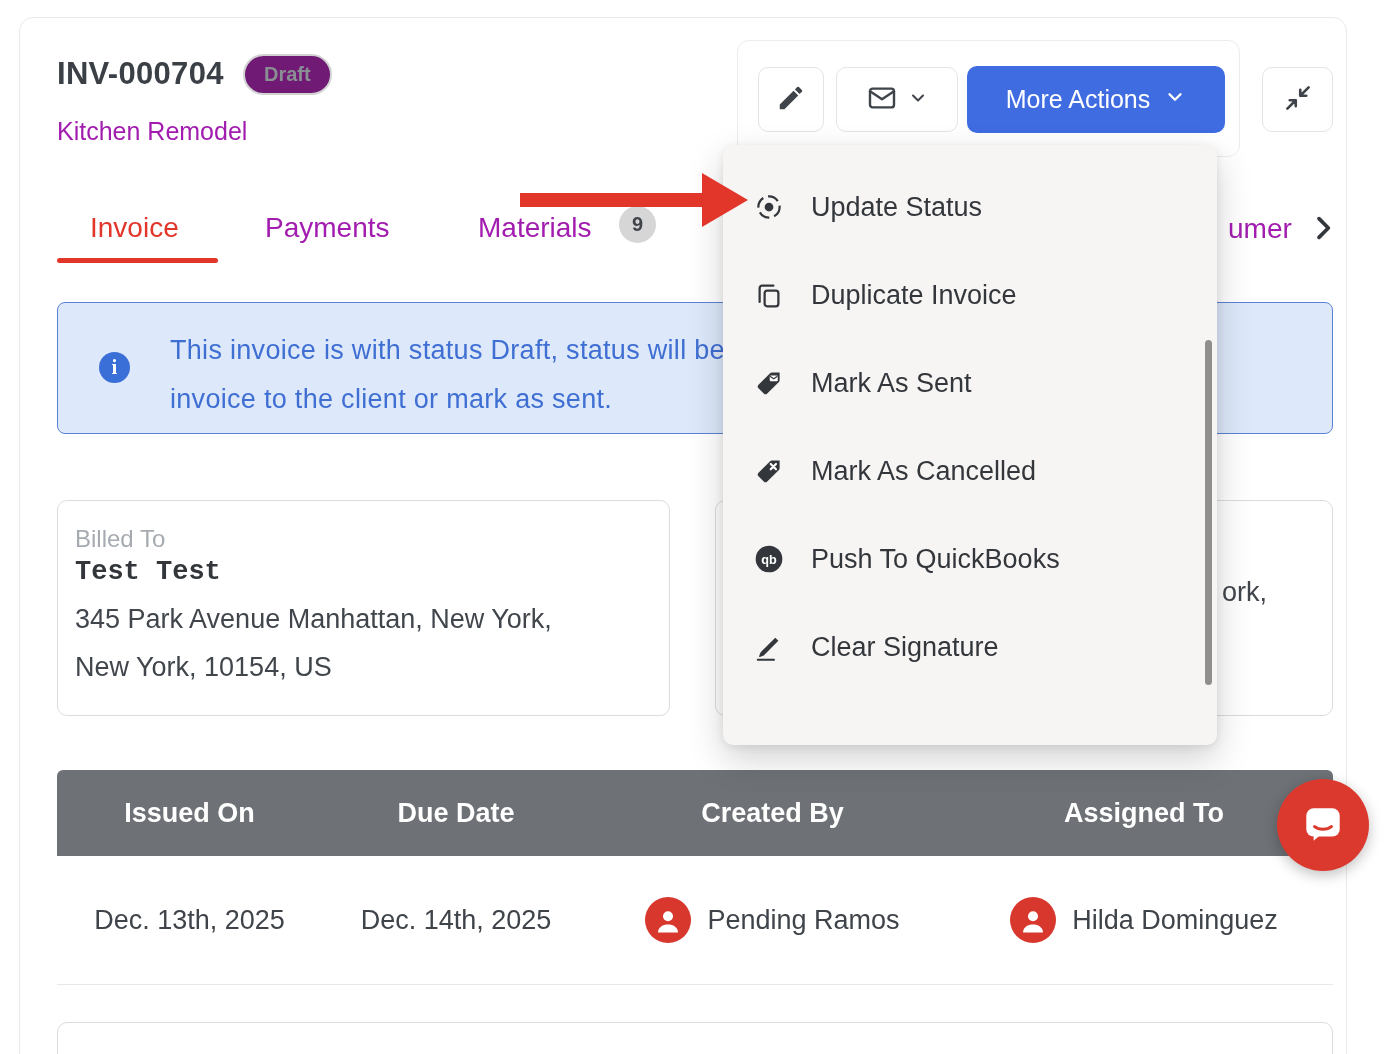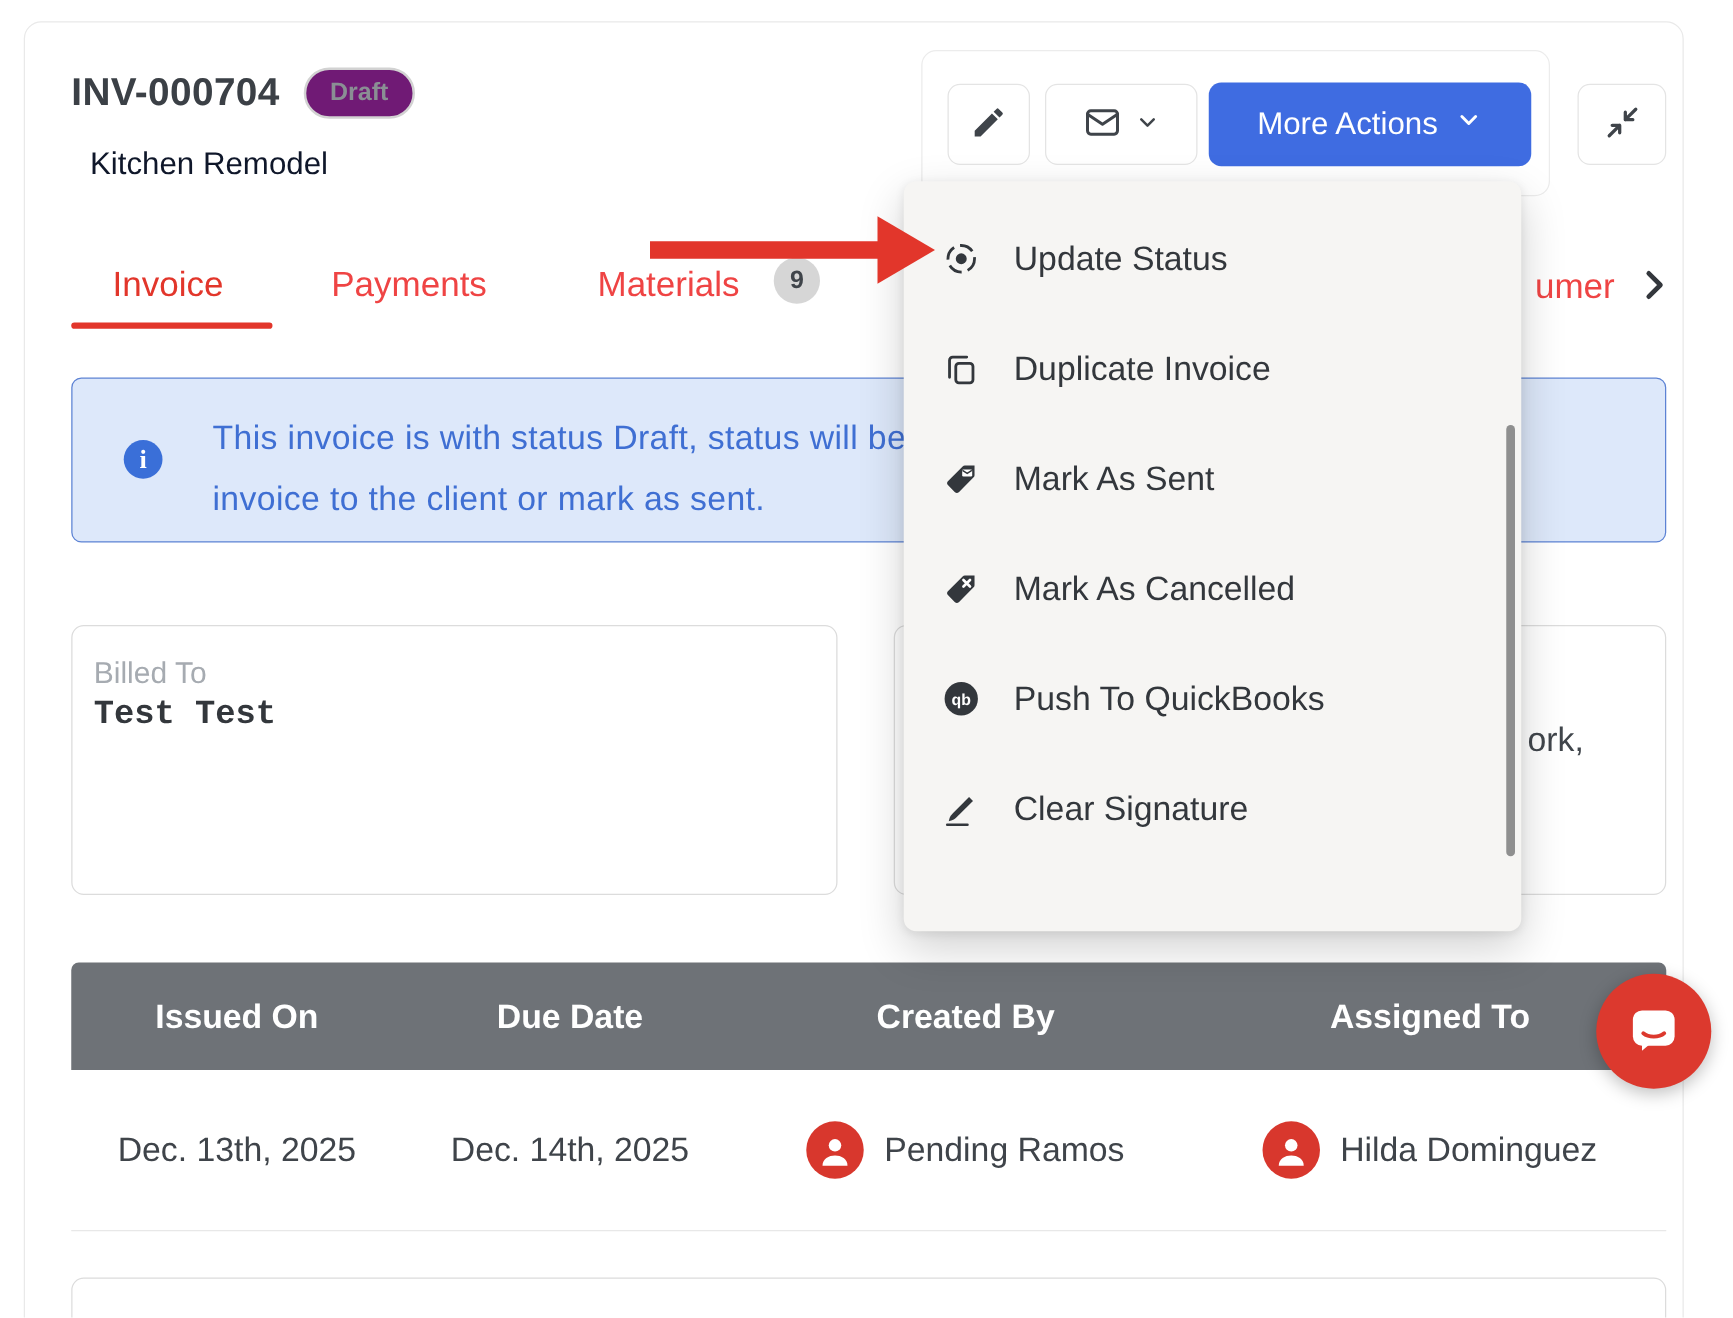--- a/index.html
+++ b/index.html
@@ -14,21 +14,21 @@
     border:1px solid #e9e9e9; border-radius:14px; background:#fff;
   }
 
   
   .inv-title { position:absolute; left:57px; top:56px; font-size:31px; font-weight:700; color:#3b4046; letter-spacing:.3px; }
   .draft-badge {
     position:absolute; left:243px; top:54px; padding:7px 19px;
     border:2px solid #d2d2d2; border-radius:22px; background:#701a75;
     color:#8a8f94; font-size:20px; font-weight:700;
   }
-  .subtitle { position:absolute; left:72px; top:117px; font-size:25px; color:#0f172a; }
+  .subtitle { position:absolute; left:57px; top:117px; font-size:25px; color:#a21caf; }
 
   
   .action-bar {
     position:absolute; left:737px; top:40px; width:503px; height:117px;
     border:1px solid #ececec; border-radius:12px; background:#fff; z-index:4;
   }
   .icon-btn {
     position:absolute; background:#fff; border:1px solid #e4e4e4; border-radius:10px;
     display:flex; align-items:center; justify-content:center; cursor:pointer; z-index:5;
   }
@@ -36,21 +36,21 @@
   .btn-mail { left:836px; top:67px; width:122px; height:65px; gap:10px; }
   .btn-collapse { left:1262px; top:67px; width:71px; height:65px; }
   .primary-btn {
     position:absolute; left:967px; top:66px; width:258px; height:67px; z-index:5;
     background:#3f6ce1; border:none; border-radius:10px; color:#fff;
     font-size:25px; font-weight:500; font-family:inherit;
     display:flex; align-items:center; justify-content:center; gap:14px; cursor:pointer;
   }
 
   
-  .tab { position:absolute; font-size:28px; color:#ef4444; cursor:pointer; background:none; border:none; font-family:inherit; }
+  .tab { position:absolute; font-size:28px; color:#a21caf; cursor:pointer; background:none; border:none; font-family:inherit; }
   .tab-invoice { left:90px; top:212px; color:#e2362b; }
   .tab-underline { position:absolute; left:57px; top:258px; width:161px; height:5px; background:#e2362b; border-radius:3px; }
   .tab-payments { left:265px; top:212px; }
   .tab-materials { left:478px; top:212px; }
   .materials-badge {
     position:absolute; left:619px; top:206px; width:37px; height:37px; border-radius:50%;
     background:#d6d6d6; color:#3f444a; font-size:20px; font-weight:600;
     display:flex; align-items:center; justify-content:center;
   }
   .tab-partial { left:1228px; top:213px; }
@@ -174,20 +174,24 @@
 <div class="banner"></div>
 <div class="info-icon"></div>
 <div class="banner-text">
   <span>This invoice is with status Draft, status will be changed to Pending once you send the</span><br>
   <span>invoice to the client or mark as sent.</span>
 </div>
 
 <div class="card billed-to">
   <div class="card-label">Billed To</div>
   <div class="card-name">Test Test</div>
+  <div class="card-addr">
+    <span>345 Park Avenue Manhattan, New York,</span><br>
+    <span>New York, 10154, US</span>
+  </div>
 </div>
 
 <div class="card billed-from"></div>
 <div class="billed-from-fragment">ork,</div>
 
 <div class="table">
   <div class="thead">
     <div class="th">Issued On</div>
     <div class="th">Due Date</div>
     <div class="th">Created By</div>

